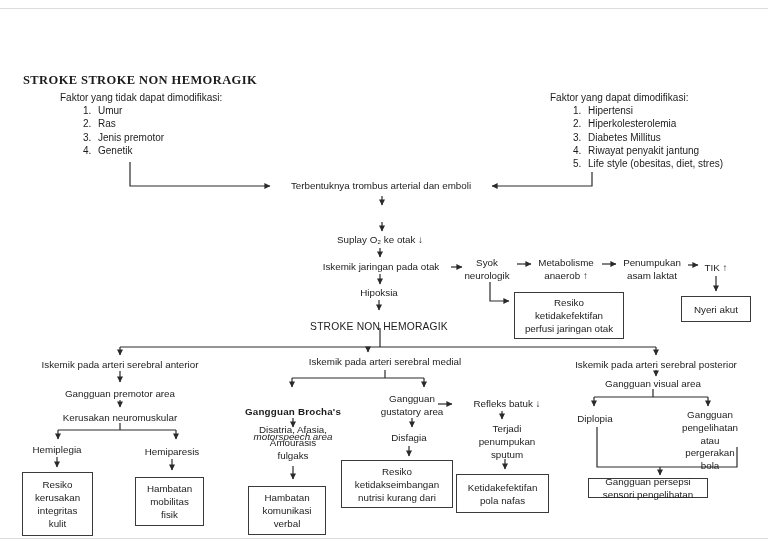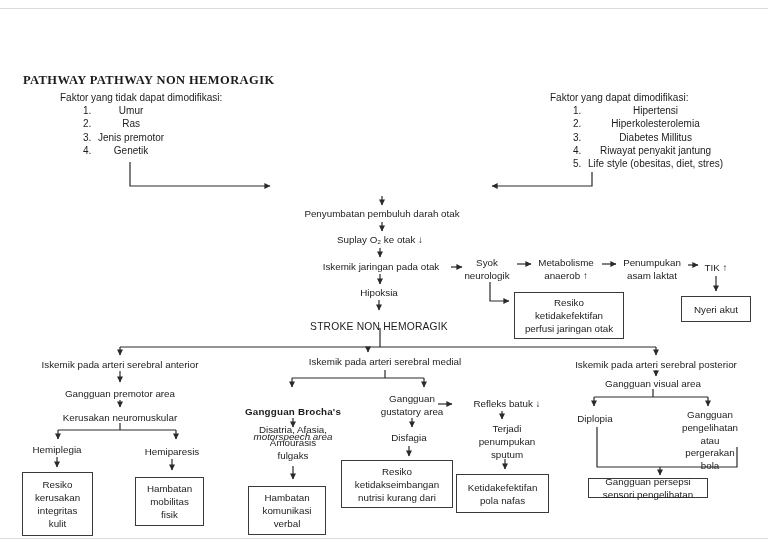--- a/index.html
+++ b/index.html
@@ -3,21 +3,21 @@
 <meta charset="utf-8">
 <style>
   html,body{margin:0;padding:0;background:#ffffff;}
   #page{position:relative;width:768px;height:543px;background:#ffffff;overflow:hidden;
         font-family:"Liberation Sans","DejaVu Sans",sans-serif;color:#1c1c1c;}
   .edge{position:absolute;left:0;width:768px;height:1px;background:#dcdcdc;}
   #title{position:absolute;left:23px;top:73px;font-family:"Liberation Serif","DejaVu Serif",serif;
          font-weight:bold;font-size:12.5px;letter-spacing:.4px;white-space:nowrap;}
   .list-head{position:absolute;font-size:10px;white-space:nowrap;}
   ol.factors{position:absolute;margin:0;padding-left:34px;font-size:10px;line-height:13.3px;}
-  ol.factors li{padding-left:4px;text-align:center;}
+  ol.factors li{padding-left:4px;}
   .lbl{position:absolute;transform:translateX(-50%);text-align:center;font-size:9.8px;
        line-height:12.8px;white-space:pre-line;}
   .lbl.nowrap{white-space:nowrap;}
   .lbl.big{font-size:10.3px;letter-spacing:.2px;margin-top:8px;}
   .bline{display:block;font-weight:bold;letter-spacing:.2px;}
   .nline{display:block;font-style:italic;}
   .box{position:absolute;border:1.5px solid #3a3a3a;background:#ffffff;display:flex;
        align-items:center;justify-content:center;text-align:center;font-size:9.8px;
        line-height:13px;white-space:pre-line;box-sizing:border-box;}
   svg.wires{position:absolute;left:0;top:0;pointer-events:none;}
@@ -75,40 +75,40 @@
       <path d="M409,446 V456" marker-end="url(#ah)"></path>
       <path d="M502,411 V419" marker-end="url(#ah)"></path>
       <path d="M505,459 V469" marker-end="url(#ah)"></path>
       <path d="M656,370 V376" marker-end="url(#ah)"></path>
       <path d="M594,397 V406" marker-end="url(#ah)"></path>
       <path d="M708,397 V406" marker-end="url(#ah)"></path>
       <path d="M660,467 V475" marker-end="url(#ah)"></path>
     </g>
   </svg>
 
-  <div id="title">PATHWAY PATHWAY NON HEMORAGIK</div>
+  <div id="title">STROKE STROKE NON HEMORAGIK</div>
 
   <div class="list-head" style="left:60px;top:92px">Faktor yang tidak dapat dimodifikasi:</div>
   <ol class="factors" style="left:60px;top:104px">
     <li>Umur</li>
     <li>Ras</li>
     <li>Jenis premotor</li>
     <li>Genetik</li>
   </ol>
 
   <div class="list-head" style="left:550px;top:92px">Faktor yang dapat dimodifikasi:</div>
   <ol class="factors" style="left:550px;top:104px">
     <li>Hipertensi</li>
     <li>Hiperkolesterolemia</li>
     <li>Diabetes Millitus</li>
     <li>Riwayat penyakit jantung</li>
     <li>Life style (obesitas, diet, stres)</li>
   </ol>
 
-  <div class="lbl nowrap" style="left:382px;top:208px">Penyumbatan pembuluh darah otak</div>
+  <div class="lbl nowrap" style="left:381px;top:180px">Terbentuknya trombus arterial dan emboli</div>
   <div class="lbl nowrap" style="left:380px;top:234px">Suplay O₂ ke otak ↓</div>
   <div class="lbl nowrap" style="left:381px;top:261px">Iskemik jaringan pada otak</div>
   <div class="lbl nowrap" style="left:379px;top:287px">Hipoksia</div>
   <div class="lbl nowrap big" style="left:379px;top:313px">STROKE NON HEMORAGIK</div>
 
   <div class="lbl" style="left:487px;top:257px">Syok
 neurologik</div>
   <div class="lbl" style="left:566px;top:257px">Metabolisme
 anaerob ↑</div>
   <div class="lbl" style="left:652px;top:257px">Penumpukan

